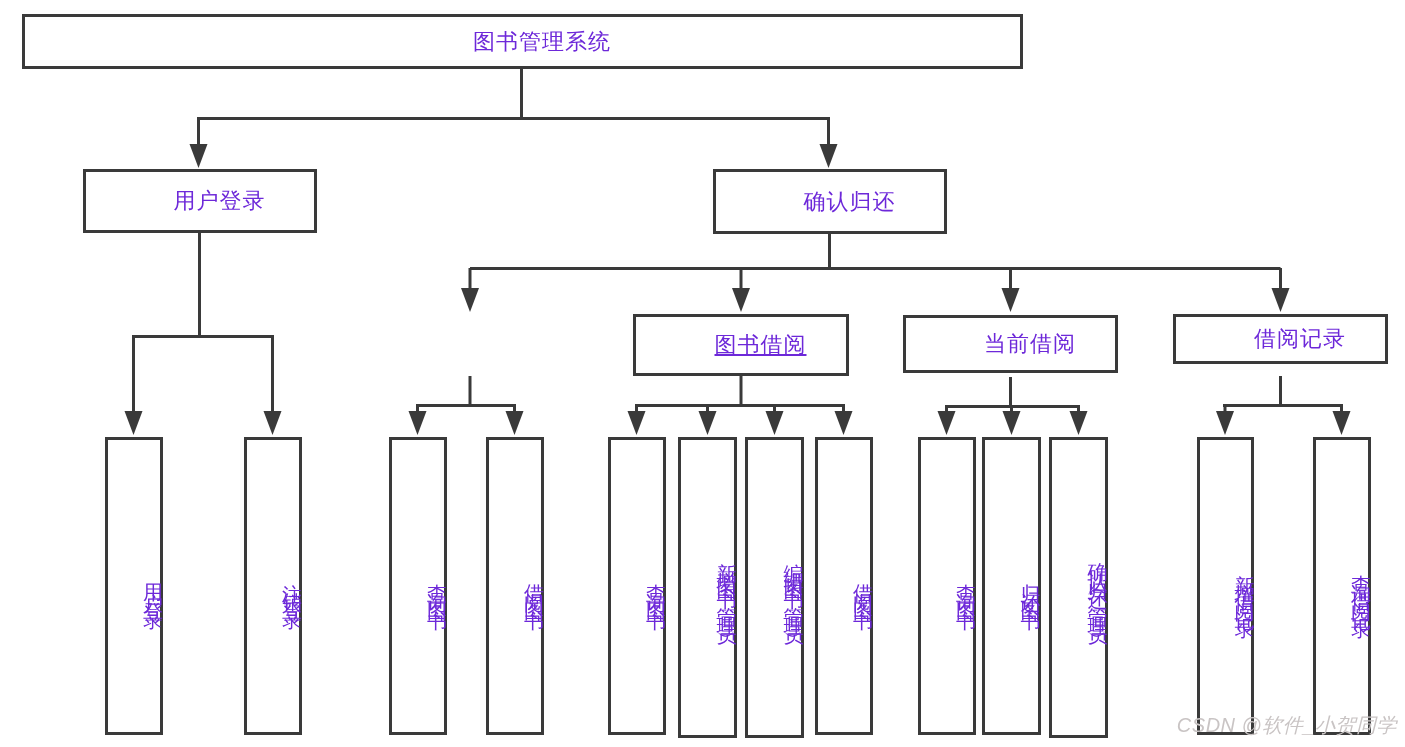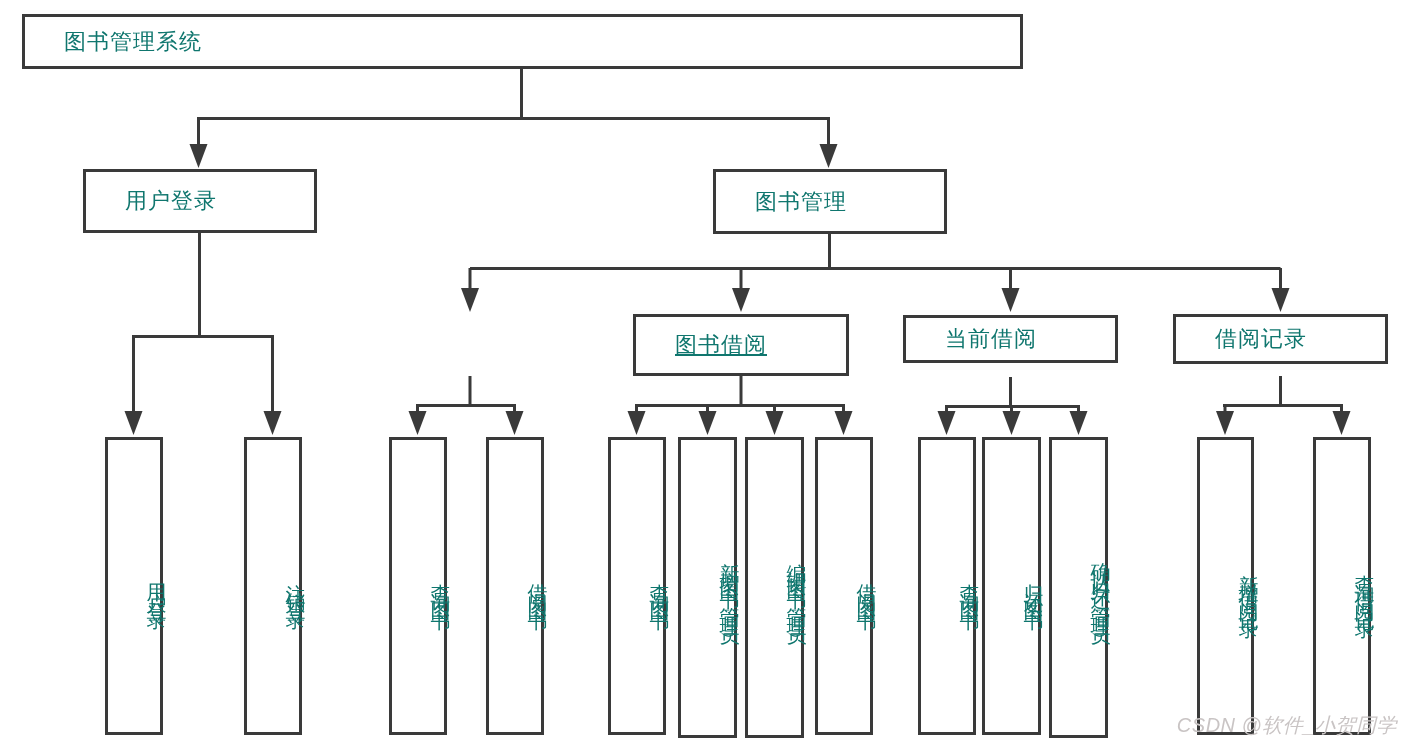--- a/index.html
+++ b/index.html
@@ -17,22 +17,22 @@
     width: 1405px; height: 747px;
     pointer-events: none;
   }
   .node {
     position: absolute;
     box-sizing: border-box;
     border: 3px solid #3a3a3a;
     background: #ffffff;
     display: flex;
     align-items: center;
-    justify-content: flex-start;
-    color: #0f766e;
+    justify-content: center;
+    color: #6d28d9;
     font-size: 22px;
     line-height: 1;
     letter-spacing: 1px;
     padding-left: 39px;
   }
   .node .lbl { white-space: nowrap; }
   .leaf { font-size: 20px; }
   .leaf .lbl {
     writing-mode: vertical-rl;
     text-orientation: mixed;
@@ -117,27 +117,27 @@
   </svg>
 
   <div class="node" style="left:22px; top:14px; width:1001px; height:55px;">
     <span class="lbl">图书管理系统</span>
   </div>
 
   <div class="node" style="left:83px; top:169px; width:234px; height:64px;">
     <span class="lbl">用户登录</span>
   </div>
   <div class="node" style="left:713px; top:169px; width:234px; height:65px;">
-    <span class="lbl">图书管理</span>
+    <span class="lbl">确认归还</span>
   </div>
 
   <div class="node" style="left:633px; top:314px; width:216px; height:62px;text-decoration:underline;">
     <span class="lbl">图书借阅</span>
   </div>
-  <div class="node" style="left:903px; top:315px; width:215px; height:48px;">
+  <div class="node" style="left:903px; top:315px; width:215px; height:58px;">
     <span class="lbl">当前借阅</span>
   </div>
   <div class="node" style="left:1173px; top:314px; width:215px; height:50px;">
     <span class="lbl">借阅记录</span>
   </div>
 
   <div class="node leaf" style="left:105px; top:437px; width:58px; height:298px;">
     <span class="lbl">用户登录</span>
   </div>
   <div class="node leaf" style="left:244px; top:437px; width:58px; height:298px;">

